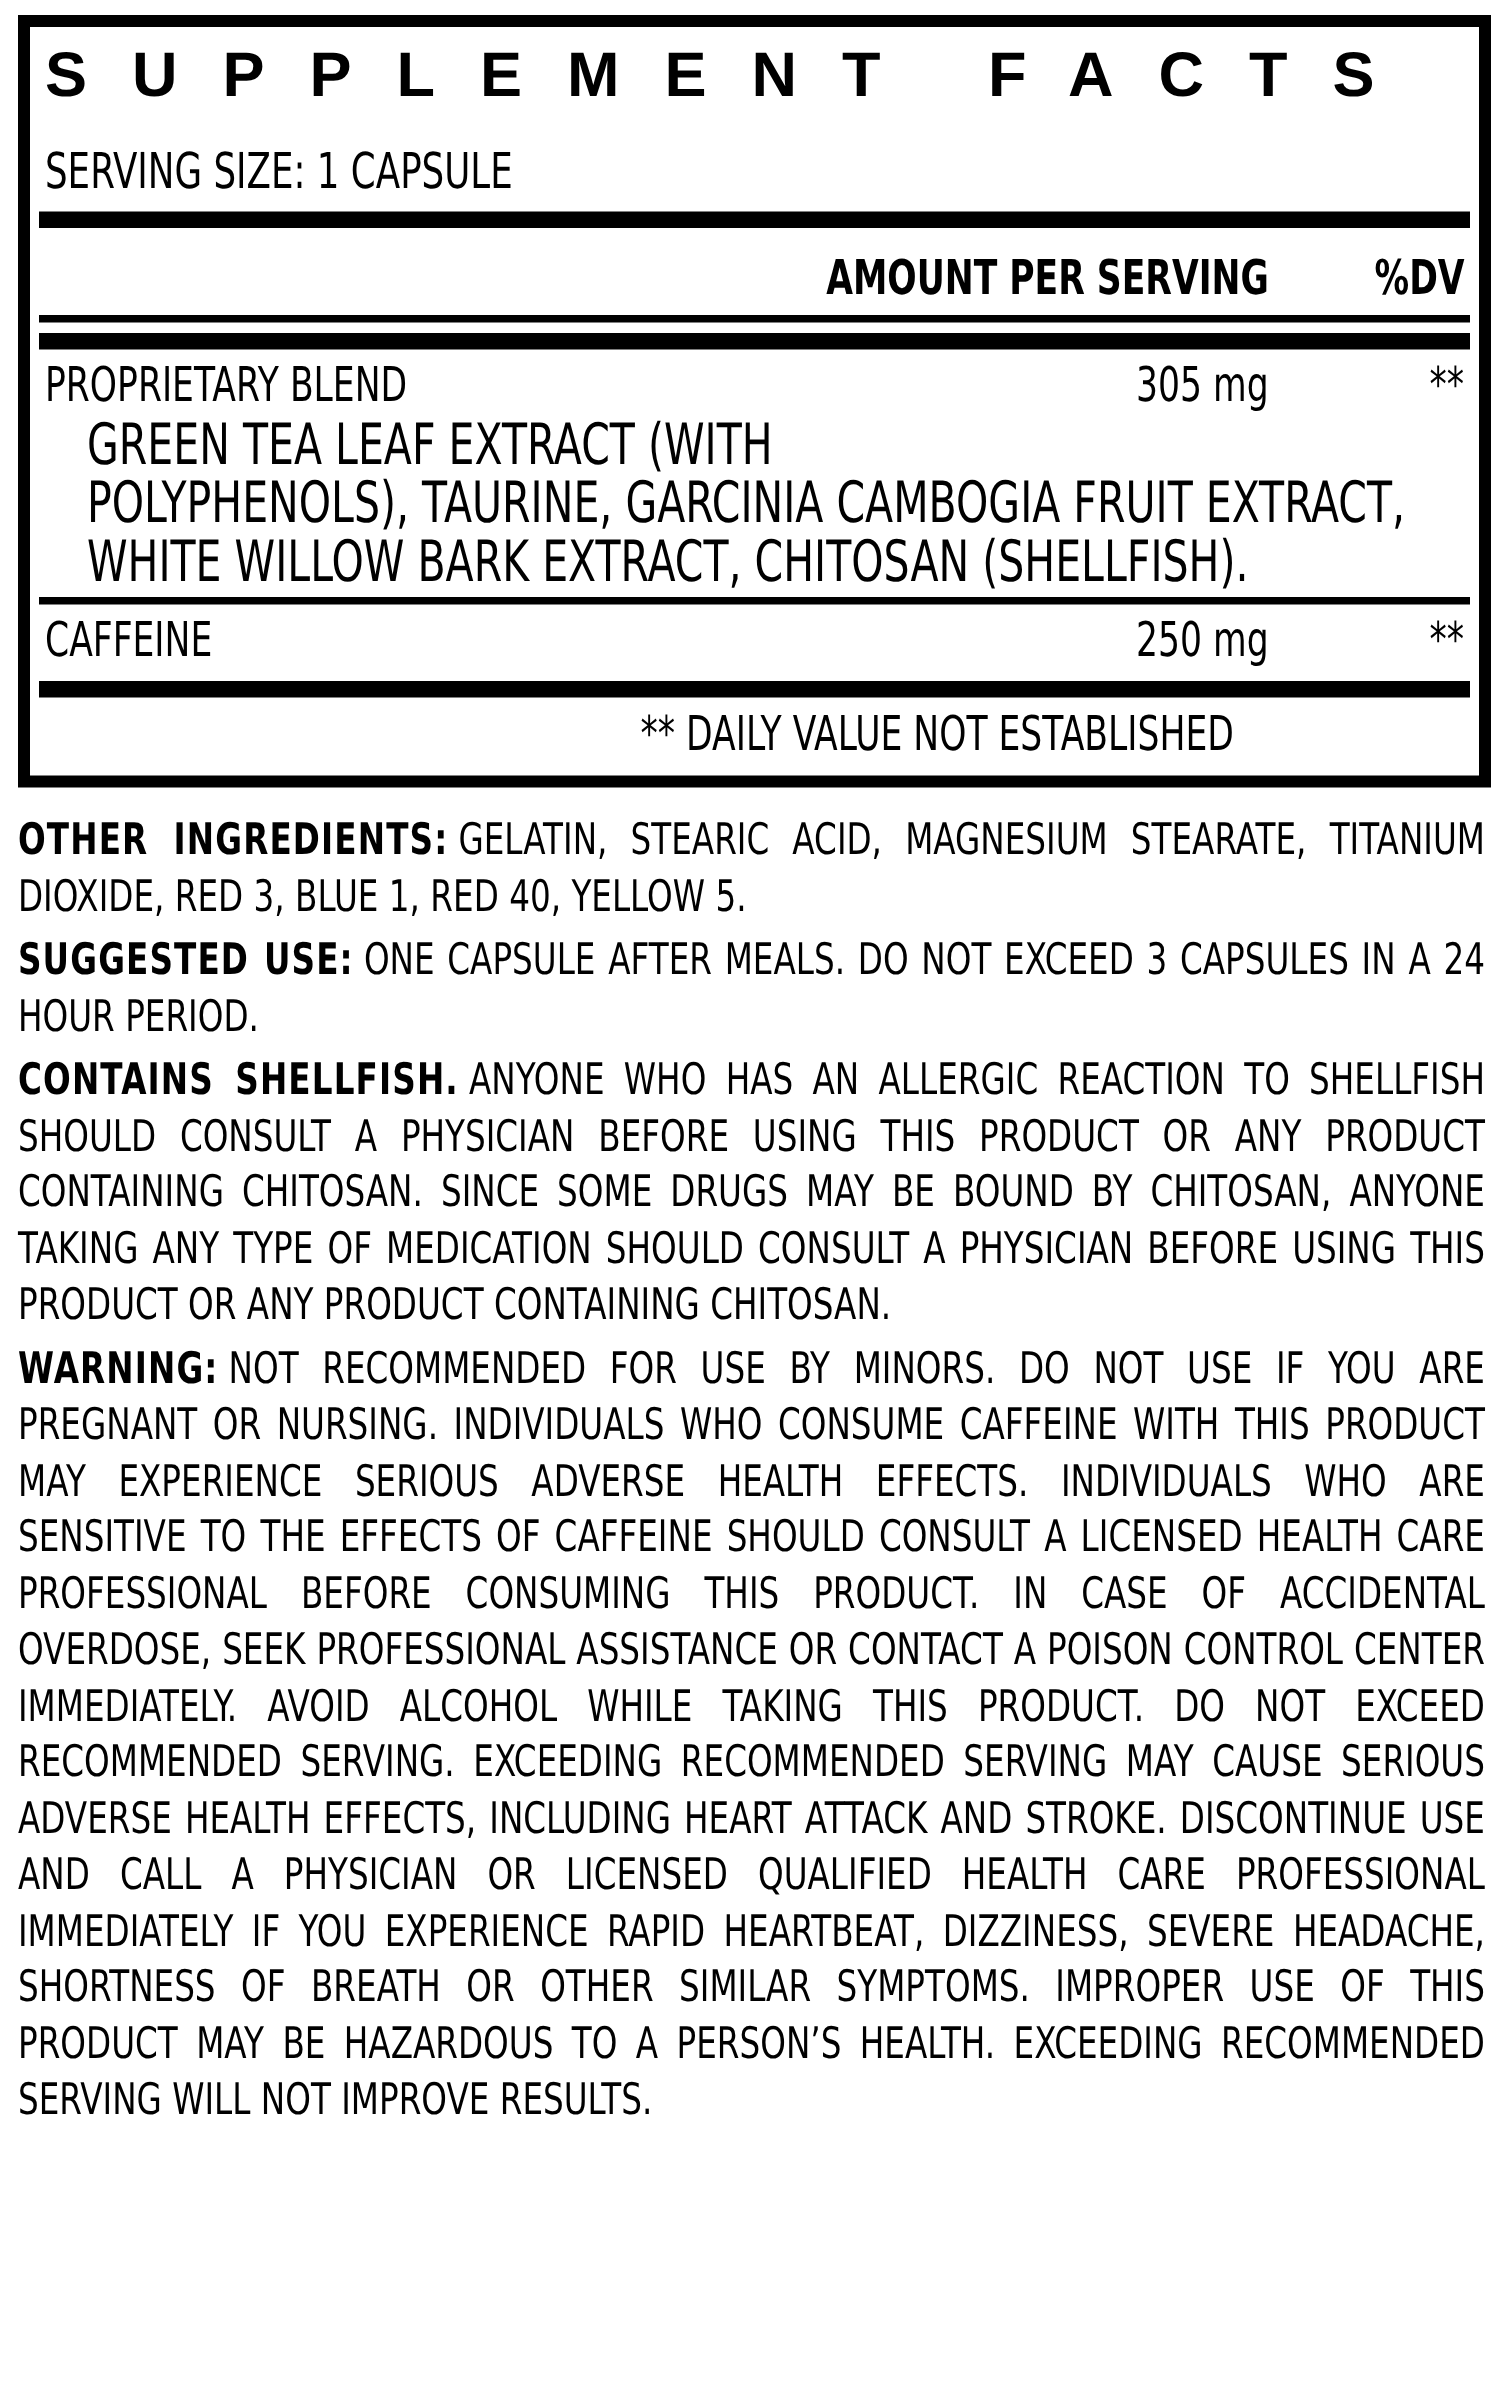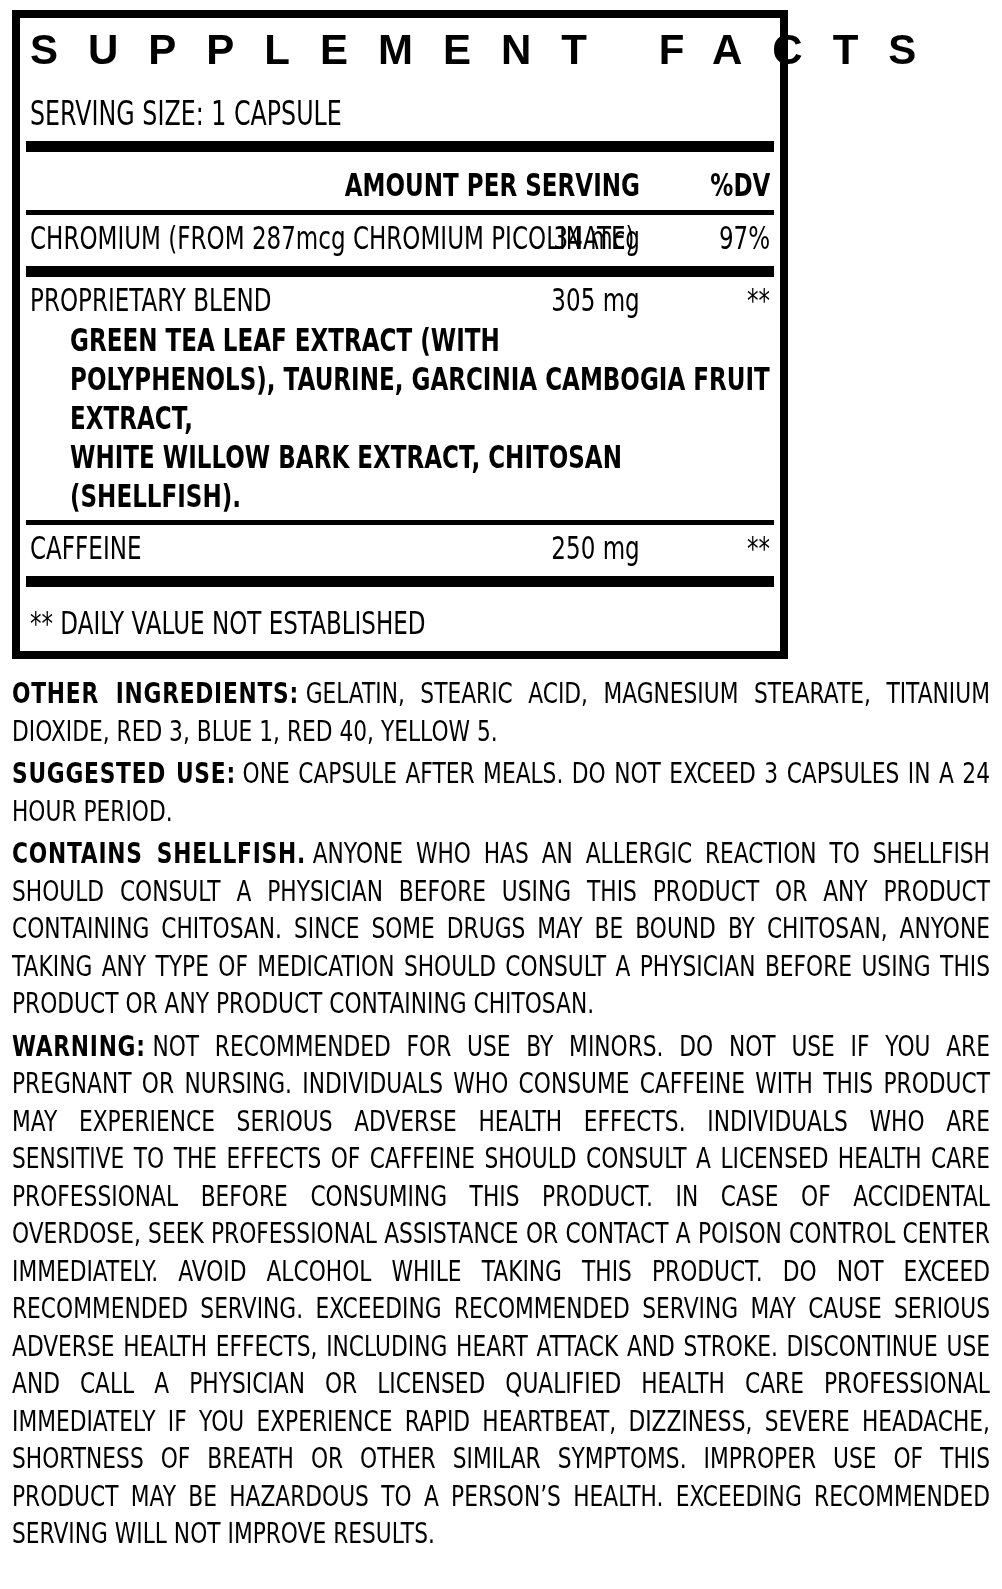--- a/index.html
+++ b/index.html
@@ -10,21 +10,21 @@
     color: #000000;
     font-family: "DejaVu Sans", sans-serif;
     overflow: hidden;
     box-sizing: border-box;
     padding: 10px 12px 0 12px;
   }
 
   
   .facts-box {
     box-sizing: border-box;
-    width: 776px;
+    width: 982px;
     border: 8px solid #000;
     padding: 4px 10px 8px 10px;
     background: #fff;
   }
   .panel-title {
     font-family: "Liberation Sans", sans-serif;
     font-weight: bold;
     font-size: 42px;
     line-height: 48px;
     letter-spacing: 30px;
@@ -36,22 +36,22 @@
   .bar  { height: 11px; background: #000; margin: 7px -4px 0 -4px; }
   .rule { height: 5px;  background: #000; margin: 4px -4px 0 -4px; }
 
   .hdr-row, .nutrient-row { position: relative; font-size: 32px; line-height: 42px; height: 42px; }
   .hdr-row { font-weight: bold; margin-top: 12px; }
   .nutrient-row { margin-top: 2px; }
 
   .amt-col { position: absolute; right: 130px; top: 0; }
   .dv-col  { position: absolute; right: 0;    top: 0; }
 
-  .blend-desc { font-size: 32px; line-height: 39px; margin-left: 40px; font-weight: bold; }
-  .footnote-line { font-size: 32px; line-height: 40px; margin-top: 16px; }
+  .blend-desc { font-size: 38px; line-height: 39px; margin-left: 28px; }
+  .footnote-line { font-size: 32px; line-height: 40px; margin-top: 4px; text-align: right; }
 
   
   .cxl { display: inline-block; transform: scaleX(0.72); transform-origin: 0 50%; white-space: nowrap; }
   .cxr { display: inline-block; transform: scaleX(0.72); transform-origin: 100% 50%; white-space: nowrap; }
   .cxb { display: block; transform: scaleX(0.72); transform-origin: 0 0; width: 138.9%; }
 
   
   .body-text { margin-top: 16px; }
   .para {
     font-size: 29px;
@@ -80,25 +80,20 @@
 
     <div class="bar"></div>
 
     <div class="hdr-row">
       <span class="amt-col cxr">AMOUNT PER SERVING</span>
       <span class="dv-col cxr">%DV</span>
     </div>
 
     <div class="rule"></div>
 
-    <div class="nutrient-row">
-      <span class="cxl">CHROMIUM (FROM 287mcg CHROMIUM PICOLINATE)</span>
-      <span class="amt-col cxr">34 mcg</span>
-      <span class="dv-col cxr">97%</span>
-    </div>
 
     <div class="bar"></div>
 
     <div class="nutrient-row">
       <span class="cxl">PROPRIETARY BLEND</span>
       <span class="amt-col cxr">305 mg</span>
       <span class="dv-col cxr">**</span>
     </div>
 
     <div class="blend-desc">

